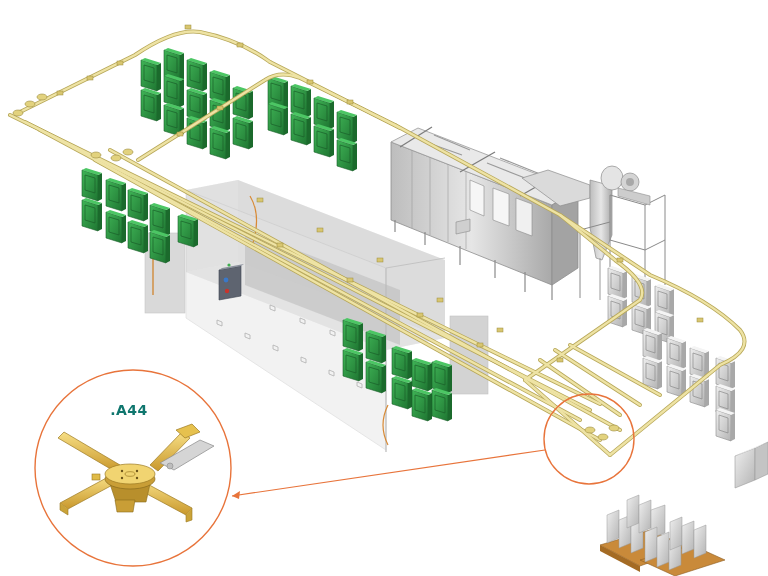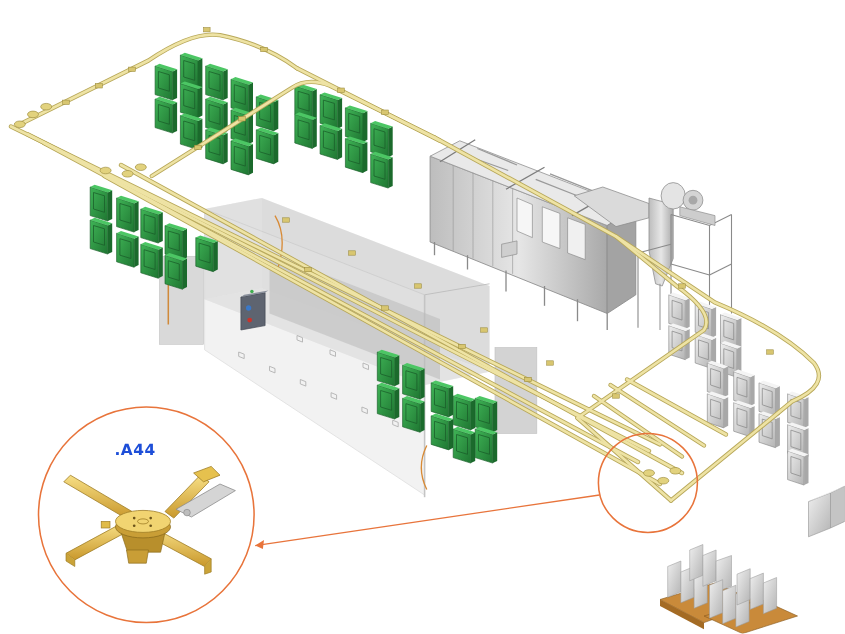--- a/index.html
+++ b/index.html
@@ -1,18 +1,18 @@
 <!DOCTYPE html>
 <html><head>
 <meta charset="utf-8">
 <style>
   html, body { margin:0; padding:0; background:#ffffff; }
   body { width:768px; height:576px; overflow:hidden; position:relative; font-family:"DejaVu Sans", sans-serif; }
   #scene { position:absolute; left:0; top:0; width:768px; height:576px; }
-  .callout-label { position:absolute; left:104px; top:402px; width:50px; text-align:left; font-family:"DejaVu Sans", sans-serif; font-weight:bold; font-size:14px; color:#1d4ed8; letter-spacing:0.5px; }
+  .callout-label { position:absolute; left:104px; top:402px; width:50px; text-align:center; font-family:"DejaVu Sans", sans-serif; font-weight:bold; font-size:14px; color:#0f766e; letter-spacing:0.5px; }
 </style>
 </head>
 <body>
 
 <svg id="scene" viewBox="0 0 768 576" xmlns="http://www.w3.org/2000/svg">
   <defs>
     <linearGradient id="gGreen" x1="0" y1="0" x2="1" y2="1">
       <stop offset="0" stop-color="#3fb456"></stop>
       <stop offset="1" stop-color="#1f7632"></stop>
     </linearGradient>

